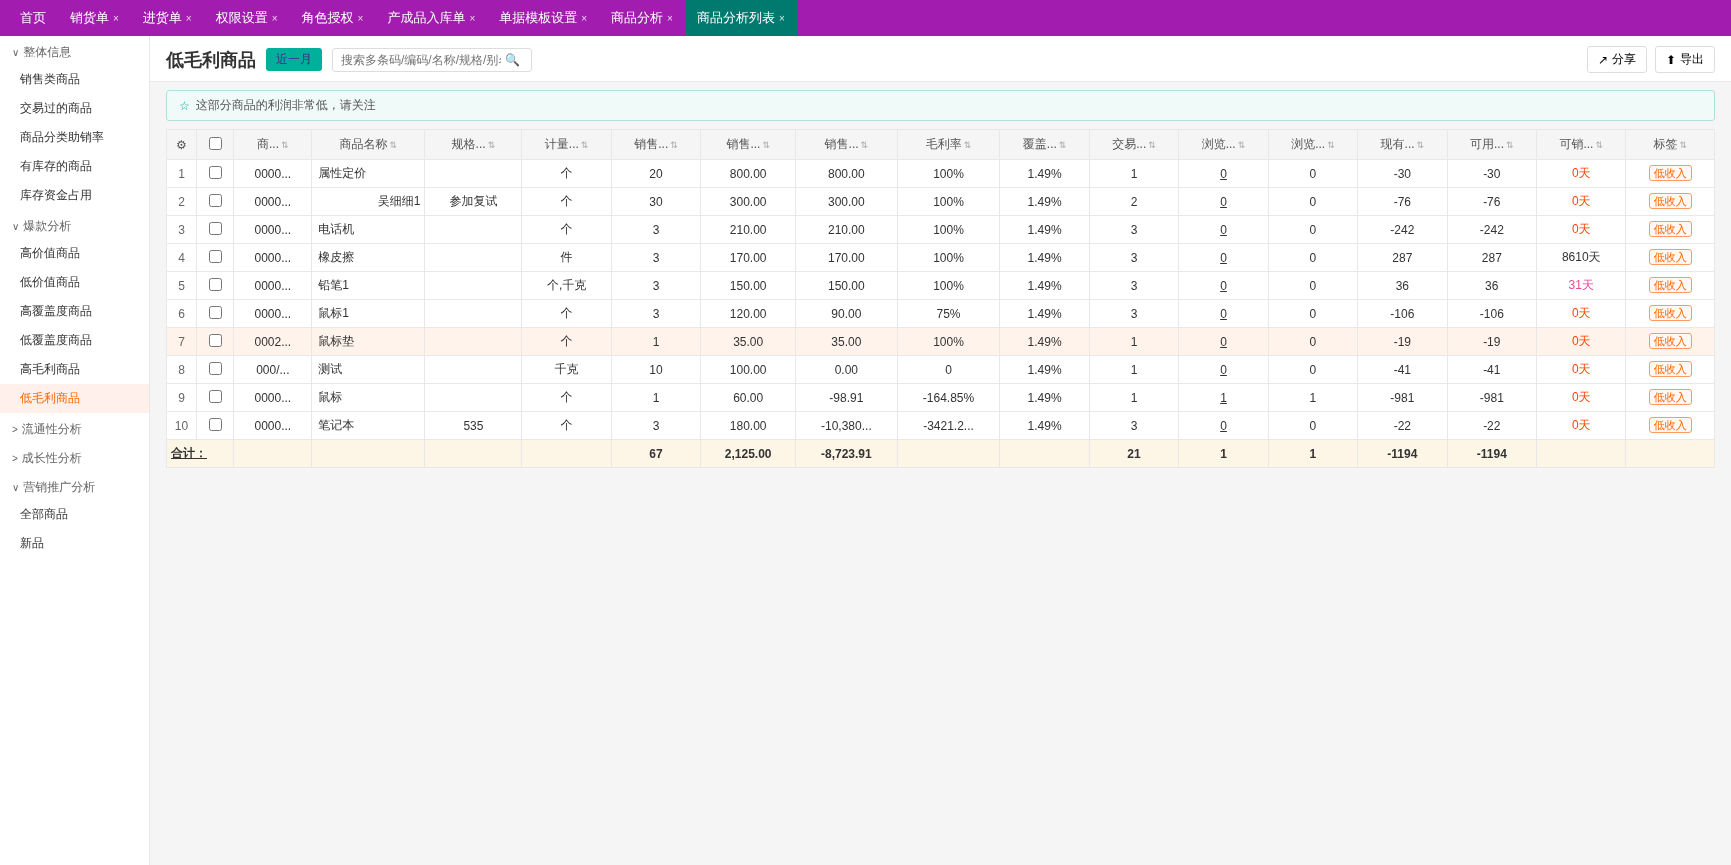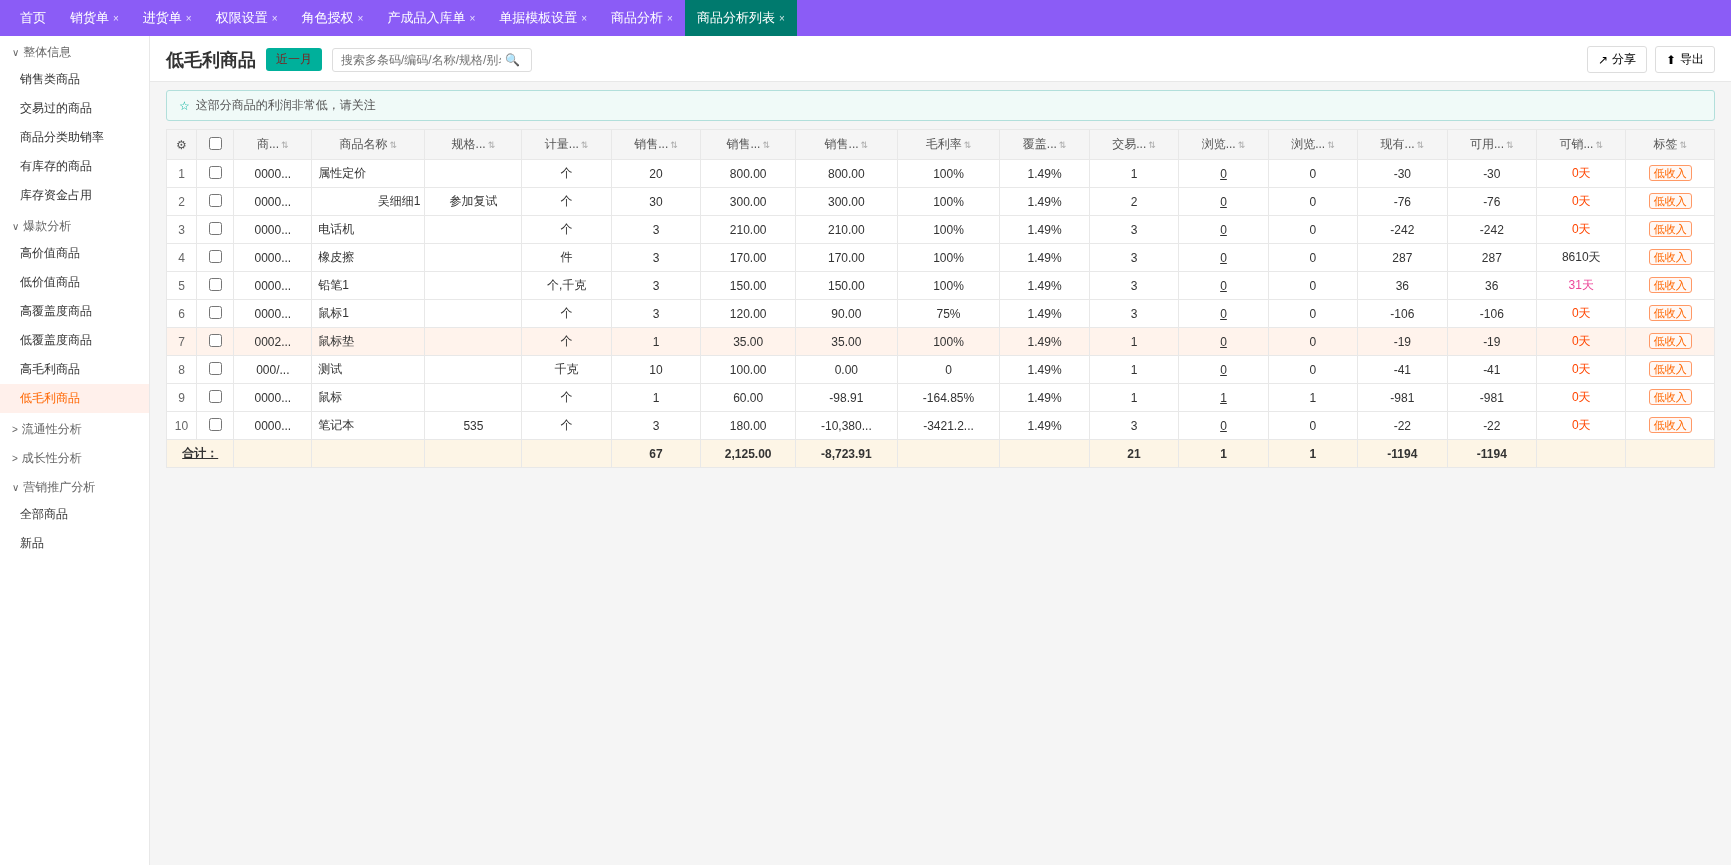--- a/index.html
+++ b/index.html
@@ -1,20 +1,20 @@
 <!DOCTYPE html>
 <html><head>
   <meta charset="utf-8">
   <style>
     * { box-sizing: border-box; margin: 0; padding: 0; font-family: 'Microsoft YaHei', Arial, sans-serif; }
     body { background: #f5f5f5; font-size: 12px; color: #333; }
 
     
     .top-nav {
-      background: #8b5cf6;
+      background: #a21caf;
       display: flex;
       align-items: center;
       height: 36px;
       padding: 0 8px;
     }
     .nav-item {
       color: #fff;
       padding: 0 12px;
       height: 36px;
       display: flex;
@@ -62,21 +62,21 @@
       padding: 10px 16px 8px;
       display: flex;
       align-items: center;
       gap: 10px;
       background: #fff;
       border-bottom: 1px solid #e8e8e8;
     }
     .page-title { font-size: 18px; font-weight: bold; color: #333; }
     .time-filter-btn {
       background: #00b09b;
-      color: #7f1d1d;
+      color: #4c1d95;
       border: none;
       border-radius: 3px;
       padding: 3px 10px;
       cursor: pointer;
       font-size: 12px;
     }
     .search-box {
       border: 1px solid #ddd;
       border-radius: 3px;
       padding: 4px 8px;
@@ -596,21 +596,21 @@
       <td style="text-decoration:underline;cursor:pointer;">0</td>
       <td>0</td>
       <td>-22</td>
       <td>-22</td>
       <td style="color:#ff4500">0天</td>
       <td><span style="color:#ff6600; border:1px solid #ff9966; border-radius:3px; padding:1px 4px; font-size:11px; background:#fff8f5;">低收入</span></td>
     </tr>
           </tbody>
         <tfoot>
           <tr class="totals-row">
-            <td colspan="2" style="text-align:center;text-decoration:underline;">合计：</td>
+            <td colspan="2" style="text-align:left;text-decoration:underline;">合计：</td>
             <td></td>
             <td></td>
             <td></td>
             <td></td>
             <td>67</td>
             <td>2,125.00</td>
             <td>-8,723.91</td>
             <td></td>
             <td></td>
             <td>21</td>

